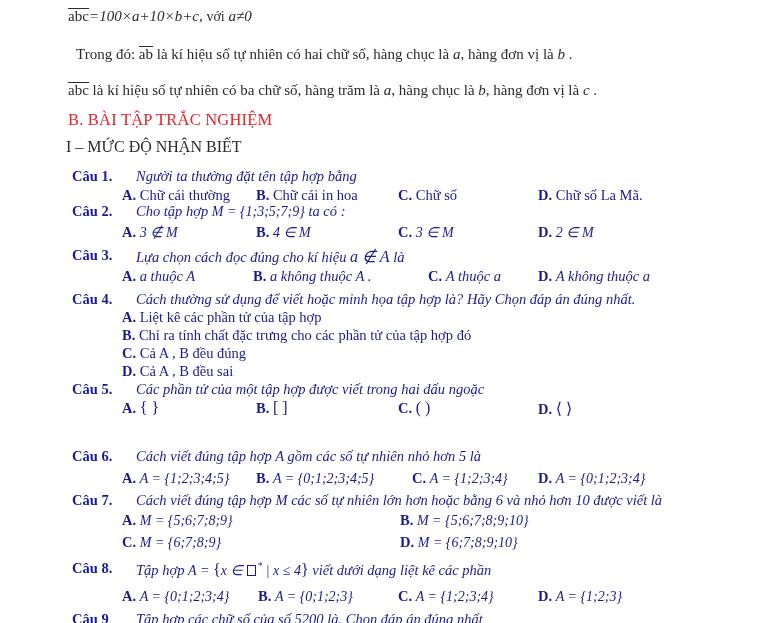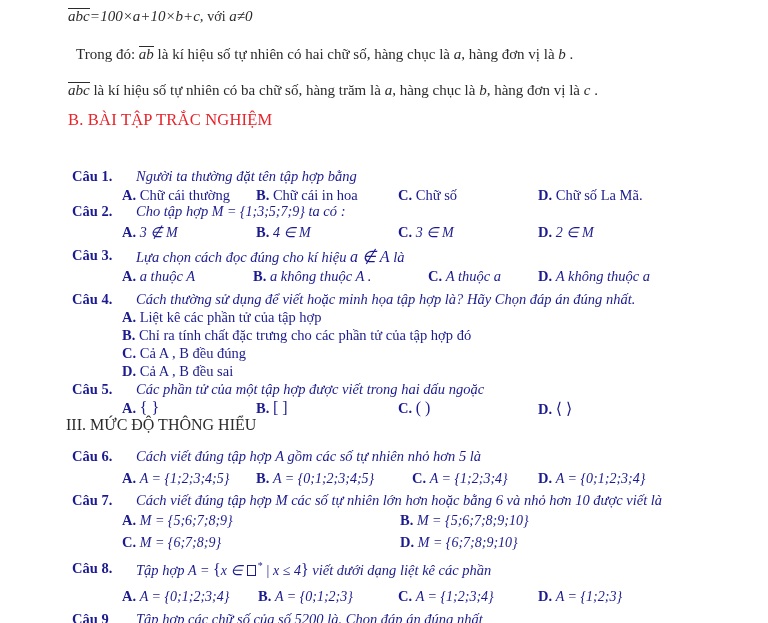--- a/index.html
+++ b/index.html
@@ -18,21 +18,21 @@
 
   
   .intro { color: #2b2b2b; font-size: 15px; }
   .intro-line { position: absolute; white-space: nowrap; }
   .l1 { left: 68px; top: 8px; }
   .l2 { left: 68px; top: 46px; margin-left: 8px; }
   .l3 { left: 68px; top: 82px; }
 
   .mathi { font-style: italic; font-family: "Liberation Serif", serif; }
   .ovl { border-top: 1px solid #2b2b2b; padding-top: 0px; display: inline-block;
-         line-height: 1.05; font-style: italic; }
+         line-height: 1.05; }
   .sm { font-size: 14px; }
   .op { padding: 0 1px; }
 
   
   .h-red {
     position: absolute; left: 68px; top: 110px;
     color: #e8232a; font-weight: normal; font-size: 16.5px;
     letter-spacing: .2px; white-space: nowrap;
   }
   .h-sec {
@@ -96,21 +96,21 @@
       <span class="ovl">abc</span>
       <span>là kí hiệu số tự nhiên có ba chữ số, hàng trăm là</span>
       <span class="mathi">a</span><span>, hàng chục là</span>
       <span class="mathi">b</span><span>, hàng đơn vị là</span>
       <span class="mathi">c</span>
       <span>.</span>
     </div>
   </div>
 
   <div class="h-red">B. BÀI TẬP TRẮC NGHIỆM</div>
-  <div class="h-sec h-sec-2">III. MỨC ĐỘ THÔNG HIỂU</div>
+  <div class="h-sec h-sec-1">I – MỨC ĐỘ NHẬN BIẾT</div>
 
   <div class="q">
     <div class="q-num" style="top:168px">Câu 1.</div>
     <div class="q-text" style="top:168px">Người ta thường đặt tên tập hợp bằng</div>
     <div class="opt" style="left:122px; top:187px">
       <span class="lbl">A.</span>
       <span class="val">Chữ cái thường</span>
     </div>
     <div class="opt" style="left:256px; top:187px">
       <span class="lbl">B.</span>

